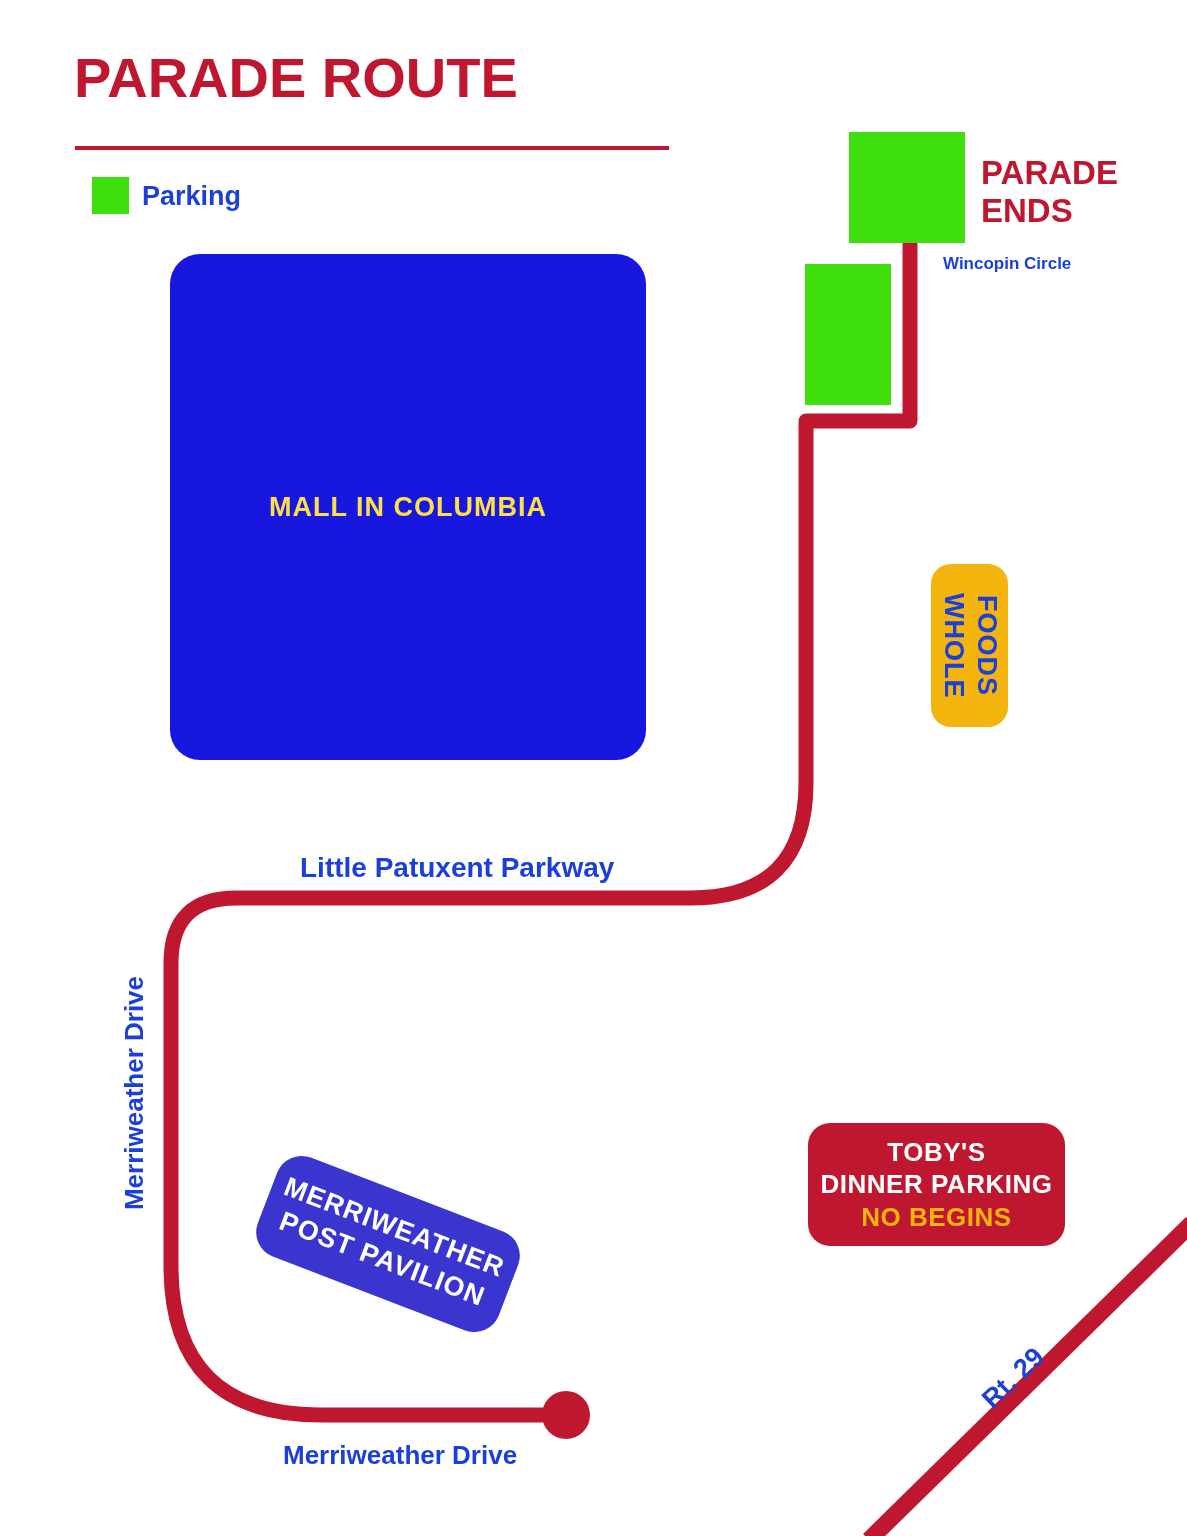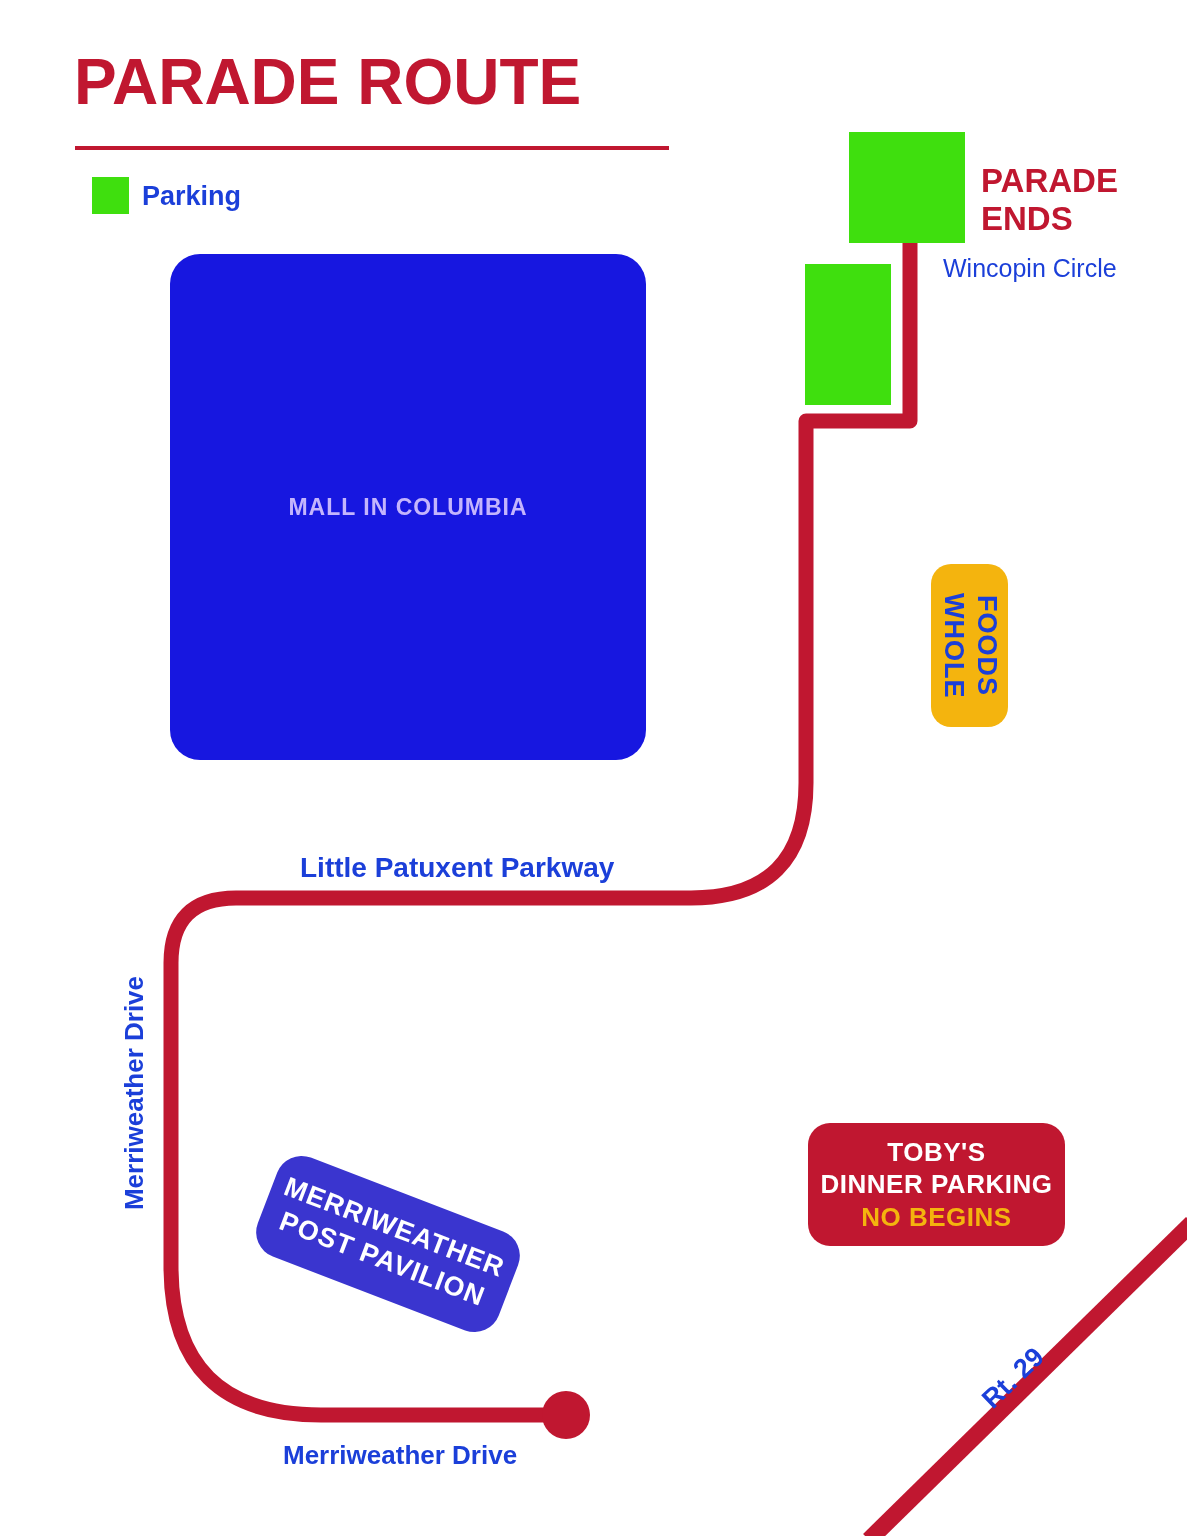--- a/index.html
+++ b/index.html
@@ -3,33 +3,33 @@
 <meta charset="utf-8">
 <style>
   html,body{margin:0;padding:0;background:#fff;}
   #canvas{
     position:relative;width:1187px;height:1536px;background:#ffffff;
     font-family:"Liberation Sans",sans-serif;overflow:hidden;
   }
   .abs{position:absolute;}
   
   .title{
-    left:74px;top:50px;font-size:64px;font-weight:bold;color:var(--red);
+    left:74px;top:50px;font-size:56px;font-weight:bold;color:var(--red);
     letter-spacing:0px;line-height:1;white-space:nowrap;
   }
   .title-underline{left:75px;top:146px;width:594px;height:4px;background:var(--red);}
   
   .legend-swatch{left:92px;top:177px;width:37px;height:37px;background:var(--green);}
   .legend-label{left:142px;top:181px;font-size:27px;font-weight:bold;color:var(--blue);}
   
   .mall{
     left:170px;top:254px;width:476px;height:506px;background:var(--mall);
     border-radius:30px;display:flex;align-items:center;justify-content:center;
   }
-  .mall span{color:#c4b5fd;font-weight:bold;font-size:23px;letter-spacing:1px;text-align:center;}
+  .mall span{color:#fde047;font-weight:bold;font-size:27px;letter-spacing:1px;text-align:center;}
   .parking1{left:849px;top:132px;width:116px;height:111px;background:var(--green);}
   .parking2{left:805px;top:264px;width:86px;height:141px;background:var(--green);}
   .wholefoods{
     left:931px;top:564px;width:77px;height:163px;background:var(--yellow);
     border-radius:20px;display:flex;align-items:center;justify-content:center;gap:2px;
   }
   .wholefoods span{
     writing-mode:vertical-lr;color:var(--blue);font-weight:bold;font-size:27px;letter-spacing:1px;
   }
   .pavilion{
@@ -39,23 +39,23 @@
   }
   .pavilion span{color:#fff;font-weight:bold;font-size:27px;letter-spacing:1px;line-height:1.25;}
   .tobys{
     left:760px;top:1123px;width:257px;height:123px;background:var(--red);
     border-radius:22px;display:flex;flex-direction:column;align-items:center;justify-content:center;margin-left:48px;
   }
   .tobys span{color:#fff;font-weight:bold;font-size:26px;line-height:1.25;letter-spacing:0.5px;}
   .tobys .noparking{color:var(--yellow);}
   
   .parade-ends{
-    left:981px;top:154px;width:150px;font-size:33px;font-weight:bold;color:var(--red);line-height:1.15;margin-top:8px;
+    left:981px;top:154px;width:150px;font-size:33px;font-weight:bold;color:var(--red);line-height:1.15;
   }
-  .wincopin{left:943px;top:254px;font-size:25px;font-weight:normal;color:var(--blue);white-space:nowrap;}
+  .wincopin{left:943px;top:254px;font-size:17px;font-weight:bold;color:var(--blue);white-space:nowrap;}
   .patuxent{left:300px;top:852px;font-size:28px;font-weight:bold;color:var(--blue);white-space:nowrap;}
   .merri-vert{
     left:4px;top:1078px;width:260px;height:30px;text-align:center;
     font-size:26px;font-weight:bold;color:var(--blue);transform:rotate(-90deg);white-space:nowrap;
   }
   .parade-begins{left:616px;top:1396px;font-size:33px;font-weight:bold;color:var(--red);white-space:nowrap;}
   .merri-bottom{left:283px;top:1440px;font-size:26px;font-weight:bold;color:var(--blue);white-space:nowrap;}
   .rt29{
     left:953px;top:1363px;width:120px;height:30px;text-align:center;
     font-size:27px;font-weight:bold;color:var(--blue);transform:rotate(-44deg);white-space:nowrap;

